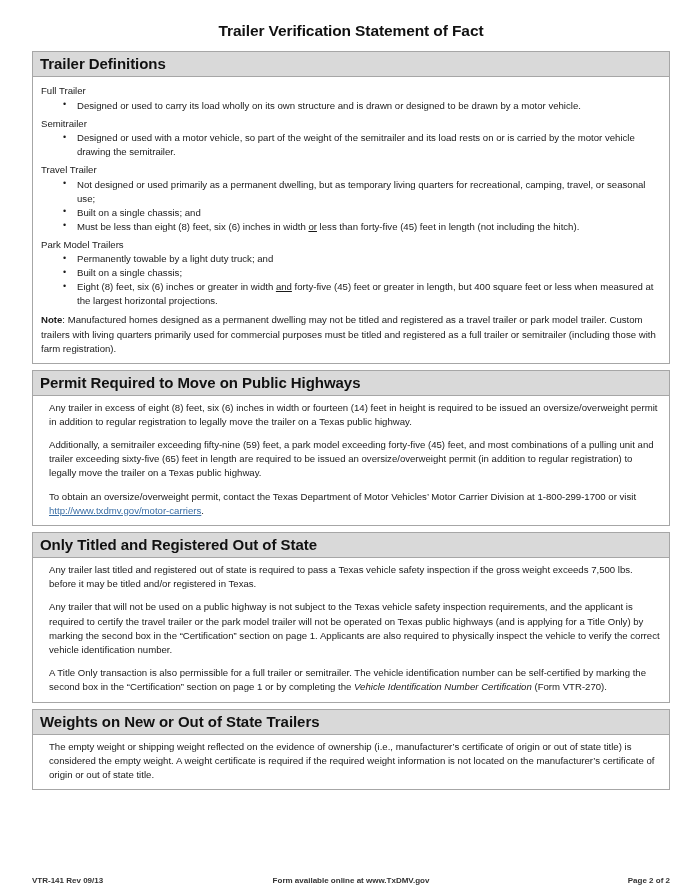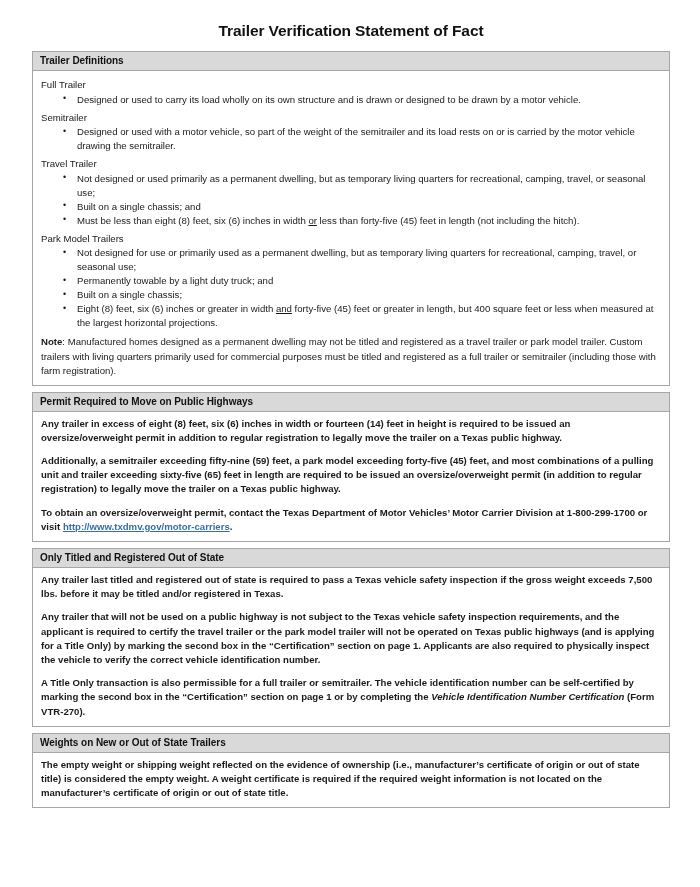--- a/index.html
+++ b/index.html
@@ -33,21 +33,21 @@
   }
   .section {
     border: 1px solid #a6a6a6;
     margin-bottom: 6px;
     background: #fff;
     box-sizing: border-box;
   }
   .section-header {
     background: #d9d9d9;
     border-bottom: 1px solid #a6a6a6;
-    font-size: 10px;
+    font-size: 15px;
     font-weight: bold;
     padding: 3px 7px 4px 7px;
     color: #111;
     letter-spacing: -0.05px;
   }
   .section-body {
     padding: 5px 8px 6px 8px;
     font-size: 9.6px;
     line-height: 1.42;
     color: #1a1a1a;
@@ -68,23 +68,22 @@
   }
   ul.bullets li::before {
     content: "\2022";
     position: absolute;
     left: 22px;
     top: -0.5px;
     font-size: 9px;
     color: #1a1a1a;
   }
   p.para {
-    margin: 0 0 9px 0;
+    margin: 0 0 9px 8px;
     line-height: 1.48;
-    font-weight: bold;
   }
   p.para:last-child {
     margin-bottom: 1px;
   }
   .note {
     margin: 5px 0 1px 0;
     line-height: 1.47;
   }
   .u { text-decoration: underline; }
   .b { font-weight: bold; }
@@ -131,21 +130,20 @@
 
       <div class="term">Travel Trailer</div>
       <ul class="bullets">
         <li>Not designed or used primarily as a permanent dwelling, but as temporary living quarters for recreational, camping, travel, or seasonal use;</li>
         <li>Built on a single chassis; and</li>
         <li><span>Must be less than eight (8) feet, six (6) inches in width </span><span class="u">or</span><span> less than forty-five (45) feet in length (not including the hitch).</span></li>
       </ul>
 
       <div class="term">Park Model Trailers</div>
       <ul class="bullets">
-        <li>Not designed for use or primarily used as a permanent dwelling, but as temporary living quarters for recreational, camping, travel, or seasonal use;</li>
         <li>Permanently towable by a light duty truck; and</li>
         <li>Built on a single chassis;</li>
         <li><span>Eight (8) feet, six (6) inches or greater in width </span><span class="u">and</span><span> forty-five (45) feet or greater in length, but 400 square feet or less when measured at the largest horizontal projections.</span></li>
       </ul>
 
       <div class="note"><span class="b">Note</span><span>: Manufactured homes designed as a permanent dwelling may not be titled and registered as a travel trailer or park model trailer. Custom trailers with living quarters primarily used for commercial purposes must be titled and registered as a full trailer or semitrailer (including those with farm registration).</span></div>
     </div>
   </div>
 
   <div class="section">
@@ -166,14 +164,19 @@
     </div>
   </div>
 
   <div class="section">
     <div class="section-header">Weights on New or Out of State Trailers</div>
     <div class="section-body">
       <p class="para">The empty weight or shipping weight reflected on the evidence of ownership (i.e., manufacturer’s certificate of origin or out of state title) is considered the empty weight. A weight certificate is required if the required weight information is not located on the manufacturer’s certificate of origin or out of state title.</p>
     </div>
   </div>
 
+  <div class="footer">
+    <div class="footer-left">VTR-141 Rev 09/13</div>
+    <div class="footer-center">Form available online at www.TxDMV.gov</div>
+    <div class="footer-right">Page 2 of 2</div>
+  </div>
 
 </div>
 
 </body></html>

